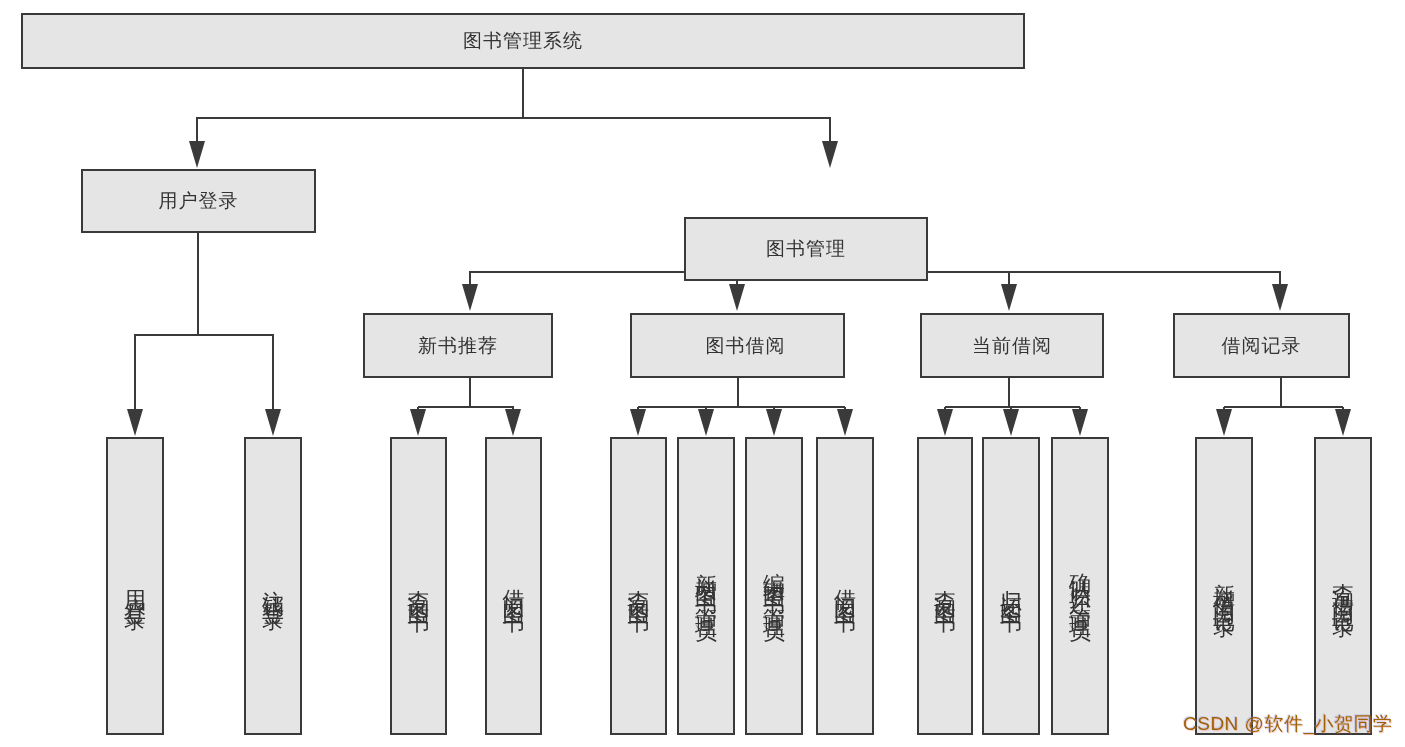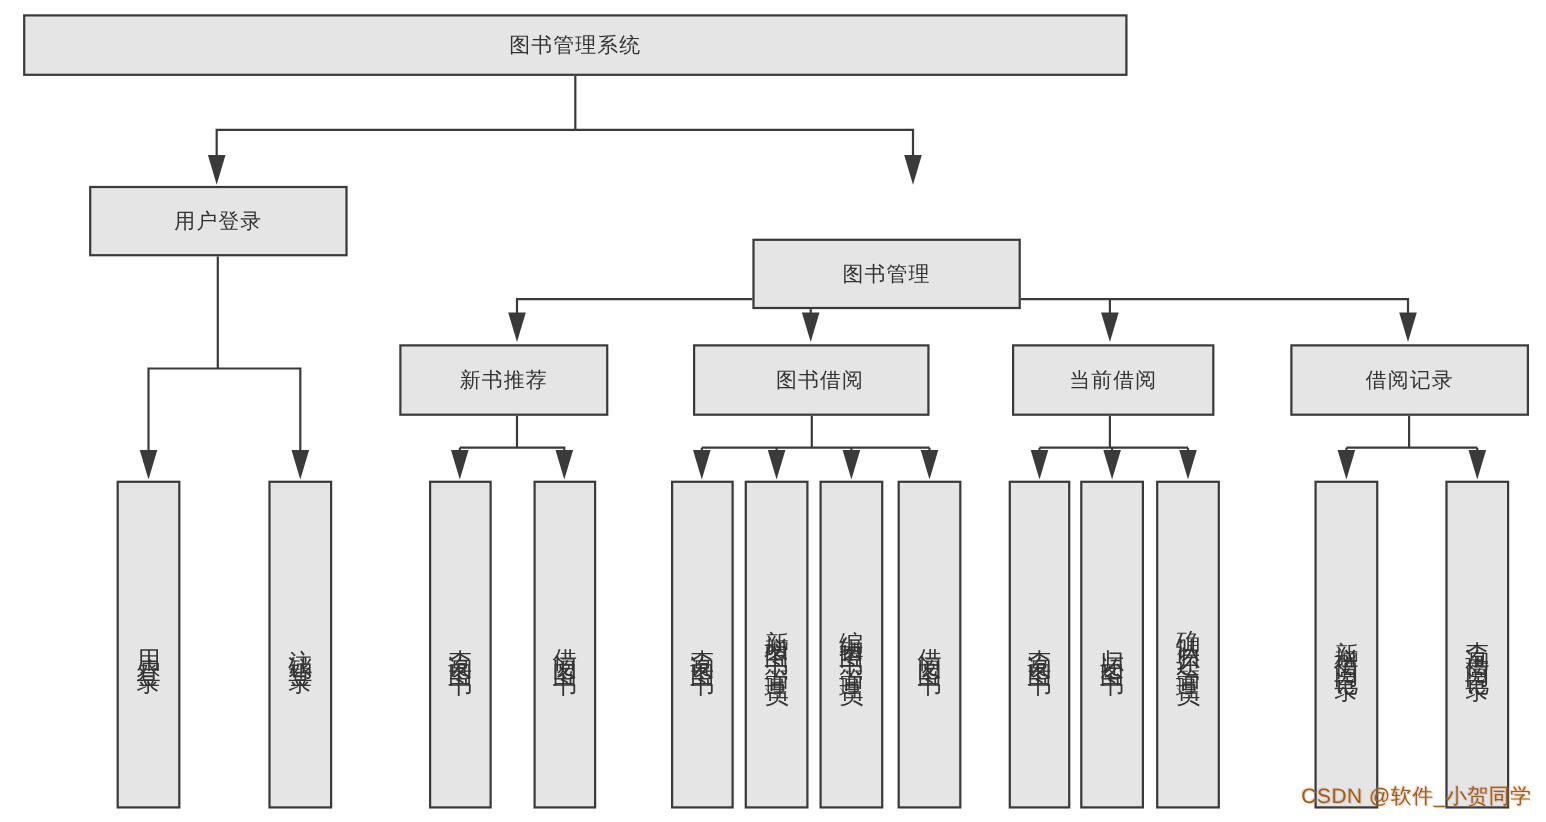--- a/index.html
+++ b/index.html
@@ -17,21 +17,21 @@
     writing-mode:vertical-rl;text-orientation:mixed;
     font-size:22px;letter-spacing:7px;color:#333;line-height:1;
   }
   
   .b-root{left:21px;top:13px;width:1004px;height:56px;}
   .b-login{left:81px;top:169px;width:235px;height:64px;}
   .b-mgmt{left:684px;top:169px;width:244px;height:64px;margin-top:48px;}
   .b-l3-0{left:363px;top:313px;width:190px;height:65px;}
   .b-l3-1{left:630px;top:313px;width:215px;height:65px;padding-left:16px;}
   .b-l3-2{left:920px;top:313px;width:184px;height:65px;}
-  .b-l3-3{left:1173px;top:313px;width:217px;height:65px;}
+  .b-l3-3{left:1173px;top:313px;width:177px;height:65px;}
   .leaf{top:437px;height:298px;}
   .b-g1-0{left:106px;width:58px;} .b-g1-1{left:244px;width:58px;}
   .b-g2-0{left:390px;width:57px;} .b-g2-1{left:485px;width:57px;}
   .b-g3-0{left:610px;width:57px;} .b-g3-1{left:677px;width:58px;}
   .b-g3-2{left:745px;width:58px;} .b-g3-3{left:816px;width:58px;}
   .b-g4-0{left:917px;width:56px;} .b-g4-1{left:982px;width:58px;}
   .b-g4-2{left:1051px;width:58px;}
   .b-g5-0{left:1195px;width:58px;} .b-g5-1{left:1314px;width:58px;}
   .watermark{
     position:absolute;left:1183px;top:711px;font-size:19px;color:#a16207;

